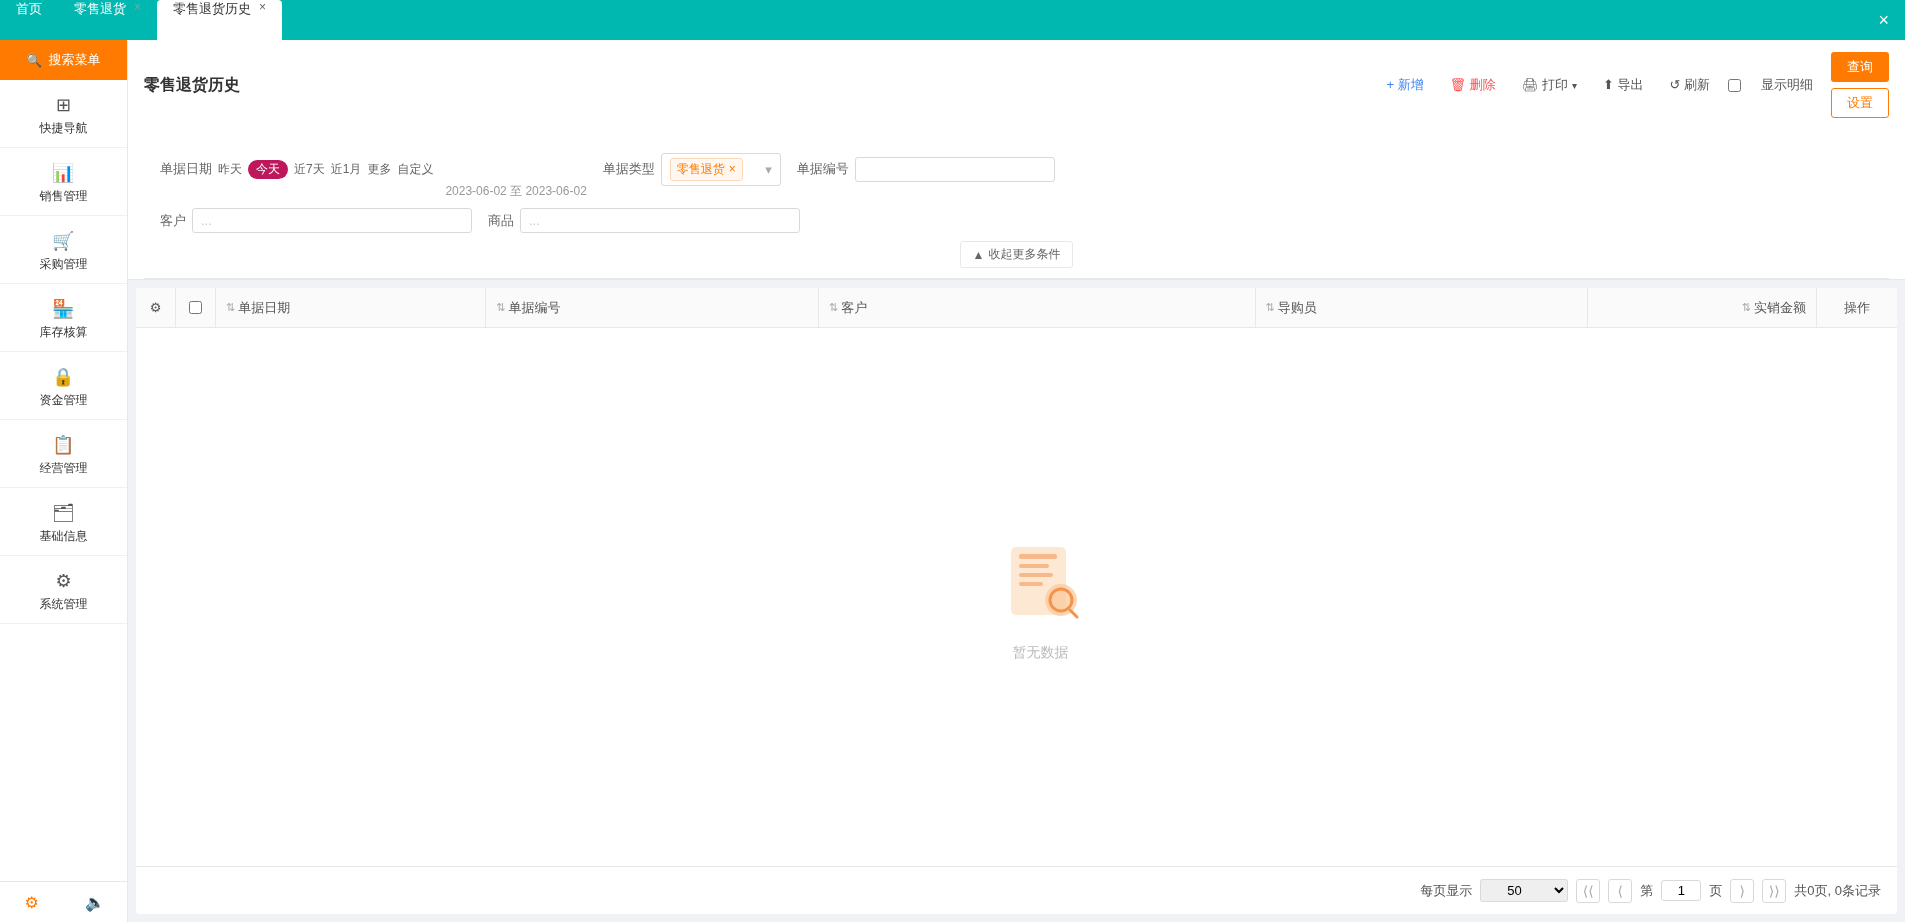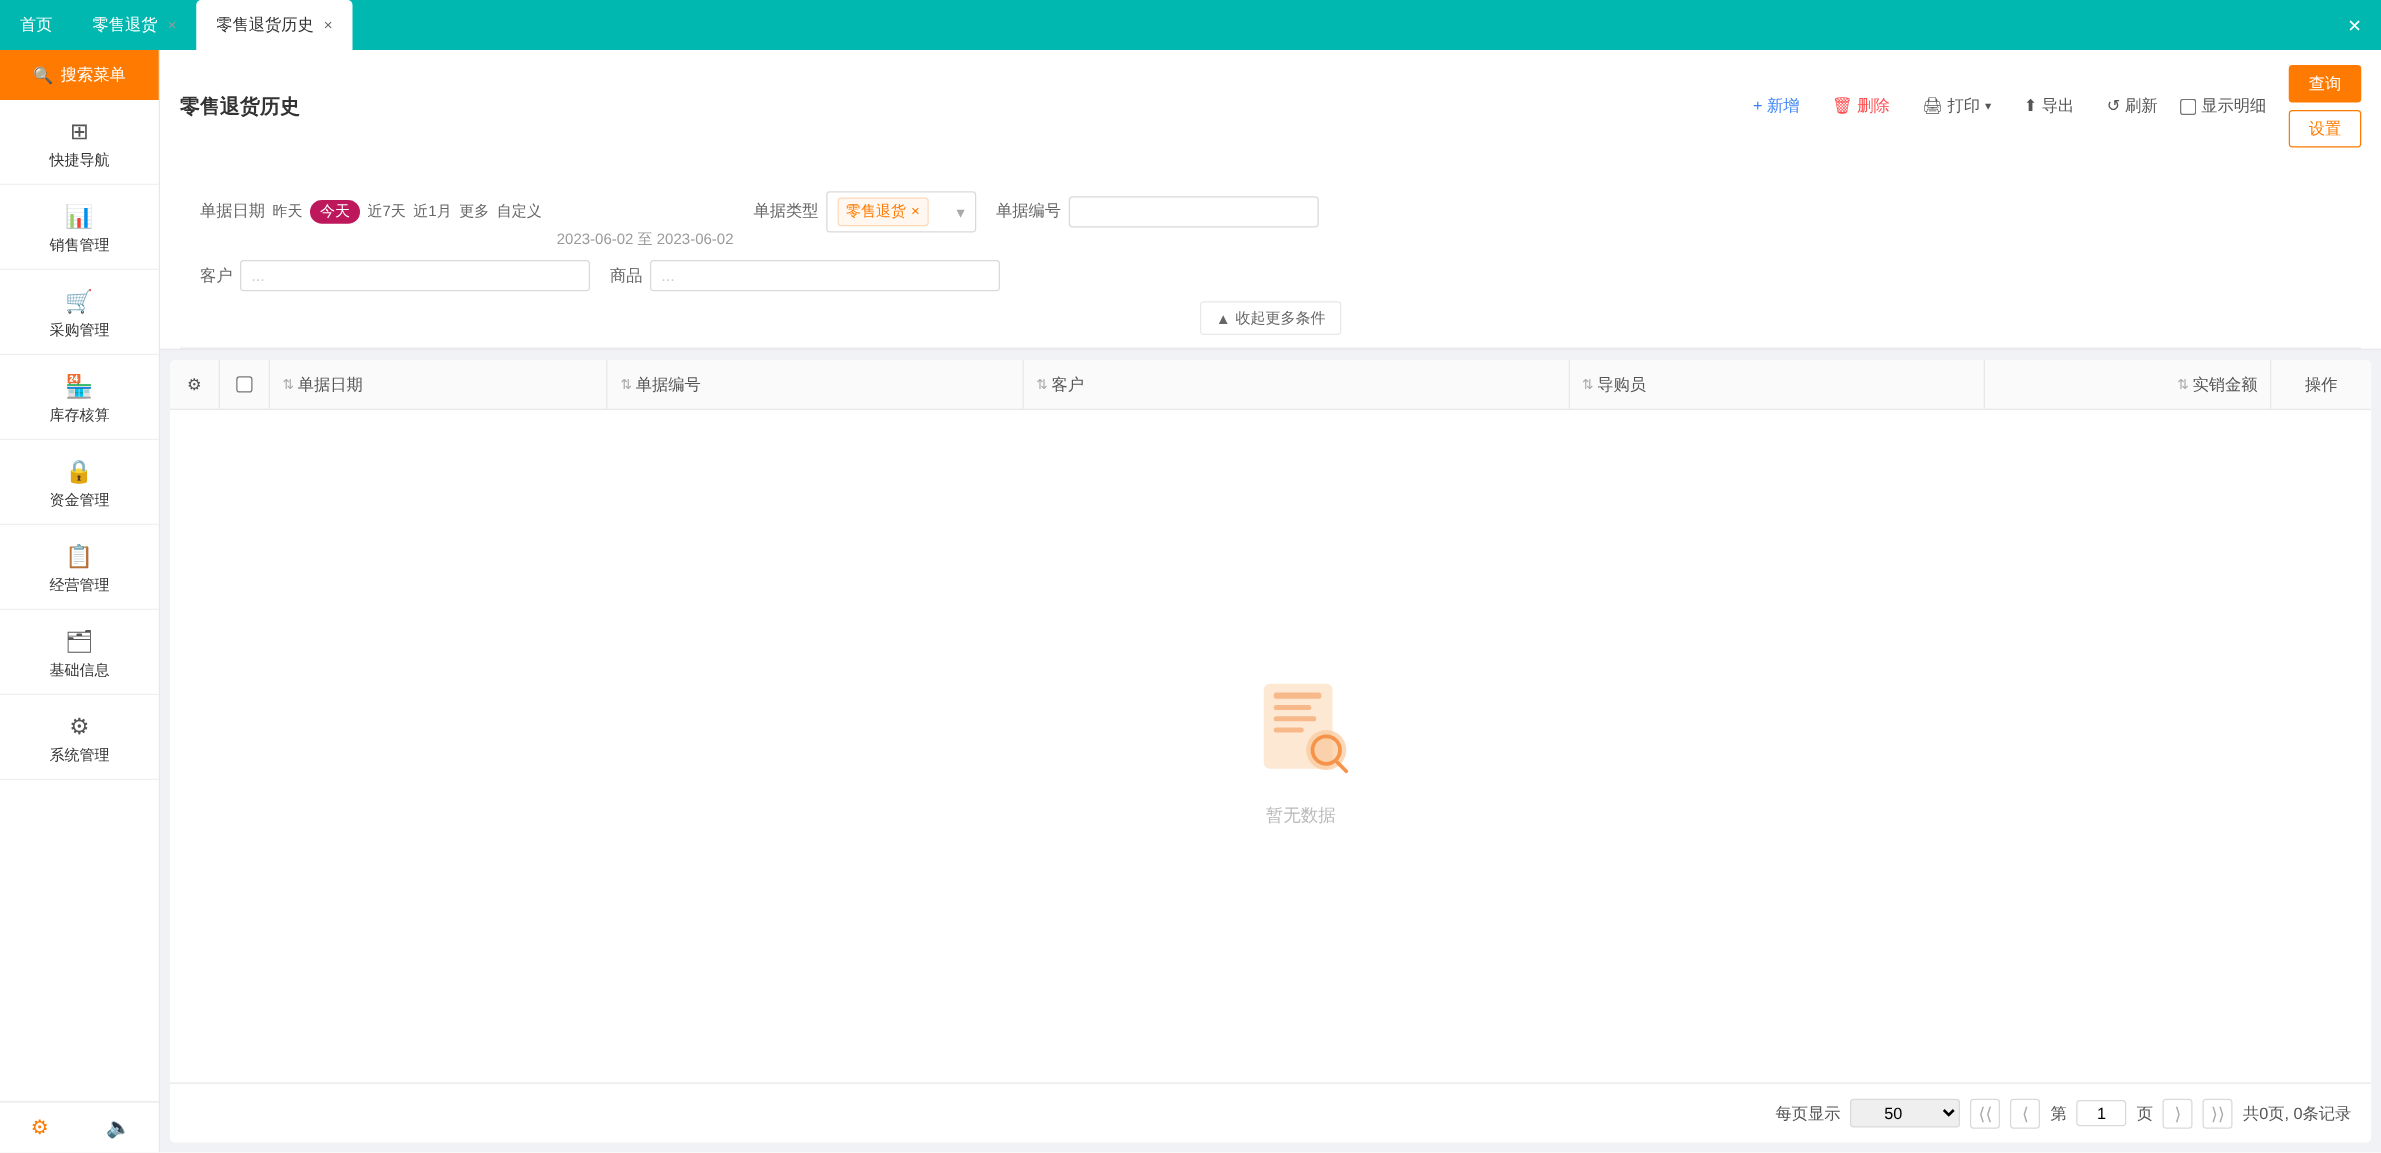--- a/index.html
+++ b/index.html
@@ -10,21 +10,20 @@
       height: 40px;
       background: #00b8b0;
       display: flex;
       align-items: center;
       padding: 0 0 0 0;
       flex-shrink: 0;
     }
     .tab-item {
       height: 40px;
       display: flex;
-      align-items: center;
       padding: 0 16px;
       font-size: 13px;
       color: #fff;
       cursor: pointer;
       position: relative;
       white-space: nowrap;
     }
     .tab-item.active {
       background: #fff;
       color: #333;
@@ -164,21 +163,21 @@
       border: 1px solid #ff7a00;
       padding: 5px 14px;
       border-radius: 3px;
       font-size: 13px;
       cursor: pointer;
       margin-top: 4px;
     }
     .display-detail-cb {
       display: flex;
       align-items: center;
-      gap: 4px;
+      gap: 20px;
       font-size: 13px;
       color: #555;
     }
 
     
     .filter-area {
       padding: 10px 16px;
       background: #fff;
       border-bottom: 1px solid #e8e8e8;
     }

